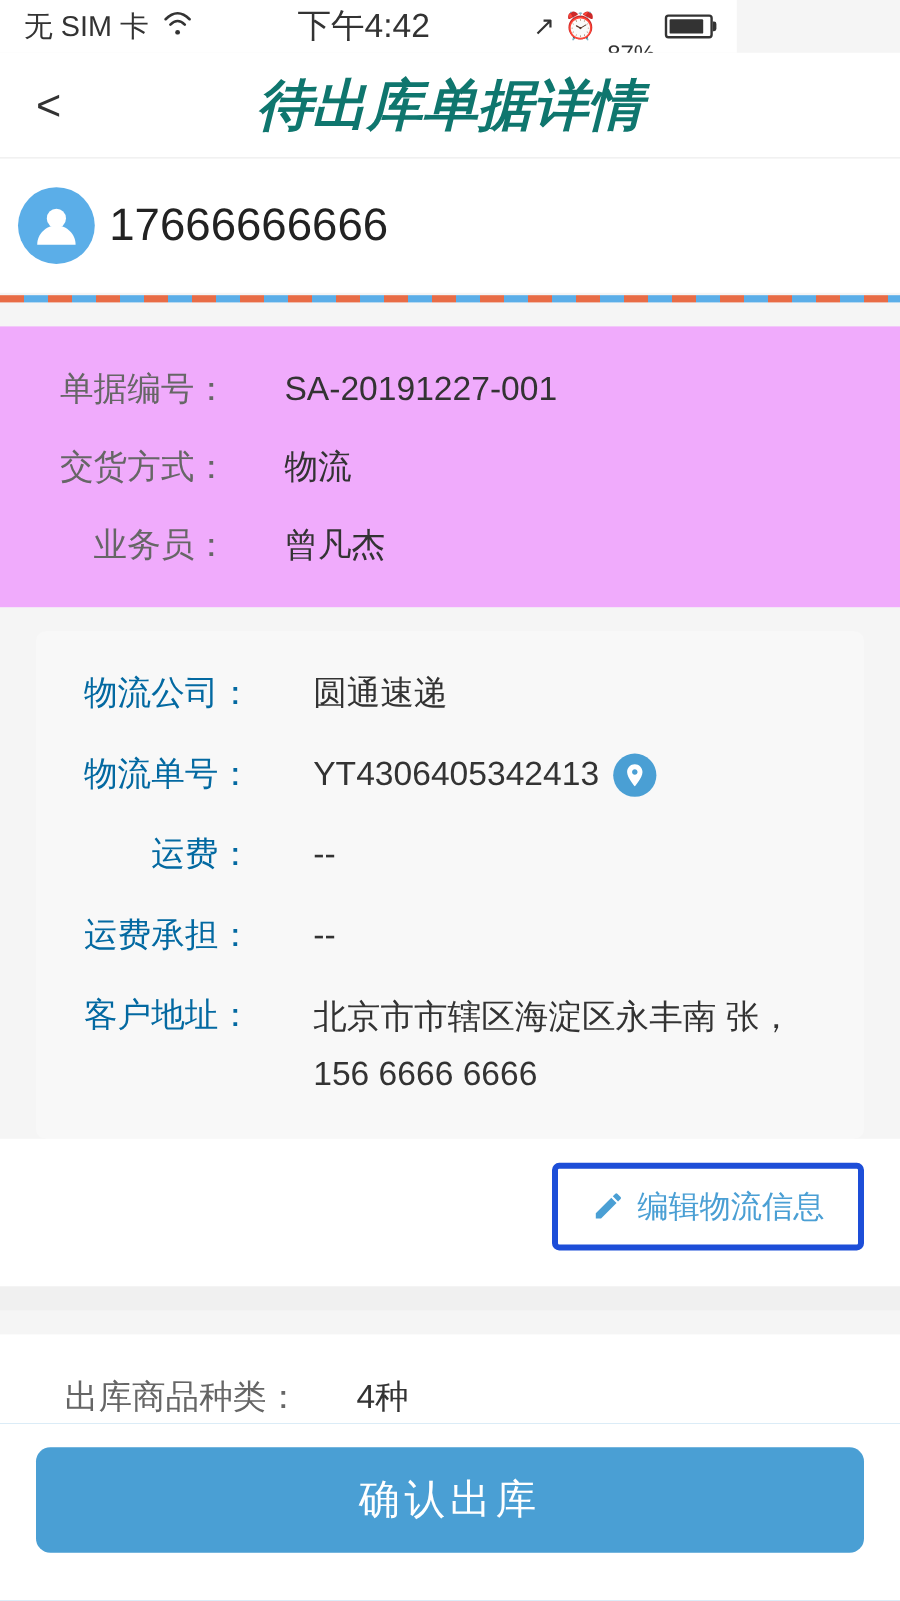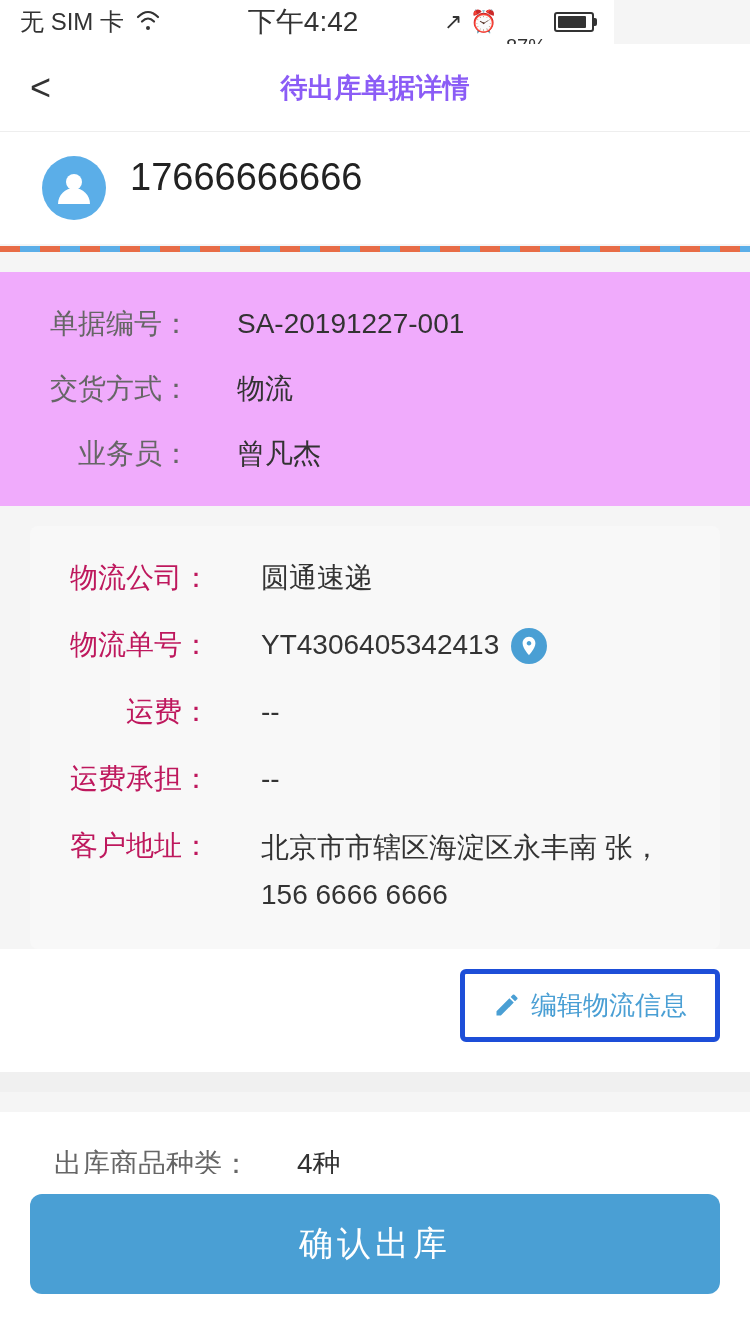--- a/index.html
+++ b/index.html
@@ -77,43 +77,44 @@
     .back-arrow {
       font-size: 36px;
       color: #333;
       cursor: pointer;
       width: 60px;
     }
     .nav-title {
       position: absolute;
       left: 50%;
       transform: translateX(-50%);
-      font-size: 27px;
+      font-size: 46px;
       font-weight: 600;
-      color: #8b5cf6;
+      color: #0f766e;
+      font-style: italic;
     }
 
     
     .dashed-divider {
       width: 750px;
       height: 6px;
       background: repeating-linear-gradient(
         90deg,
         #e86c46 0px, #e86c46 20px,
         #5baee8 20px, #5baee8 40px
       );
     }
 
     
     .user-header {
       background: #fff;
-      padding: 24px 42px;
-      display: flex;
-      align-items: flex-start;
-      gap: 24px;
+      padding: 24px 15px;
+      display: flex;
+      align-items: center;
+      gap: 12px;
       margin-bottom: 2px;
     }
     .user-avatar {
       width: 64px;
       height: 64px;
       border-radius: 50%;
       background: #5baee8;
       display: flex;
       align-items: center;
       justify-content: center;
@@ -170,21 +171,21 @@
 
     .logistics-row {
       display: flex;
       align-items: flex-start;
       margin-bottom: 22px;
       font-size: 28px;
       line-height: 1.6;
     }
     .logistics-row:last-child { margin-bottom: 0; }
     .logistics-label {
-      color: #be185d;
+      color: #0369a1;
       min-width: 160px;
       text-align: right;
       flex-shrink: 0;
       padding-right: 10px;
     }
     .logistics-value {
       color: #333;
       flex: 1;
       display: flex;
       align-items: center;
@@ -270,21 +271,21 @@
     .bottom-bar {
       width: 750px;
       background: #fff;
       padding: 20px 30px 40px;
       position: fixed;
       bottom: 0;
       left: 0;
     }
     .confirm-btn {
       width: 100%;
-      height: 100px;
+      height: 88px;
       background: #4a9fd4;
       border: none;
       border-radius: 12px;
       color: #fff;
       font-size: 34px;
       font-weight: 500;
       cursor: pointer;
       letter-spacing: 4px;
     }
 

